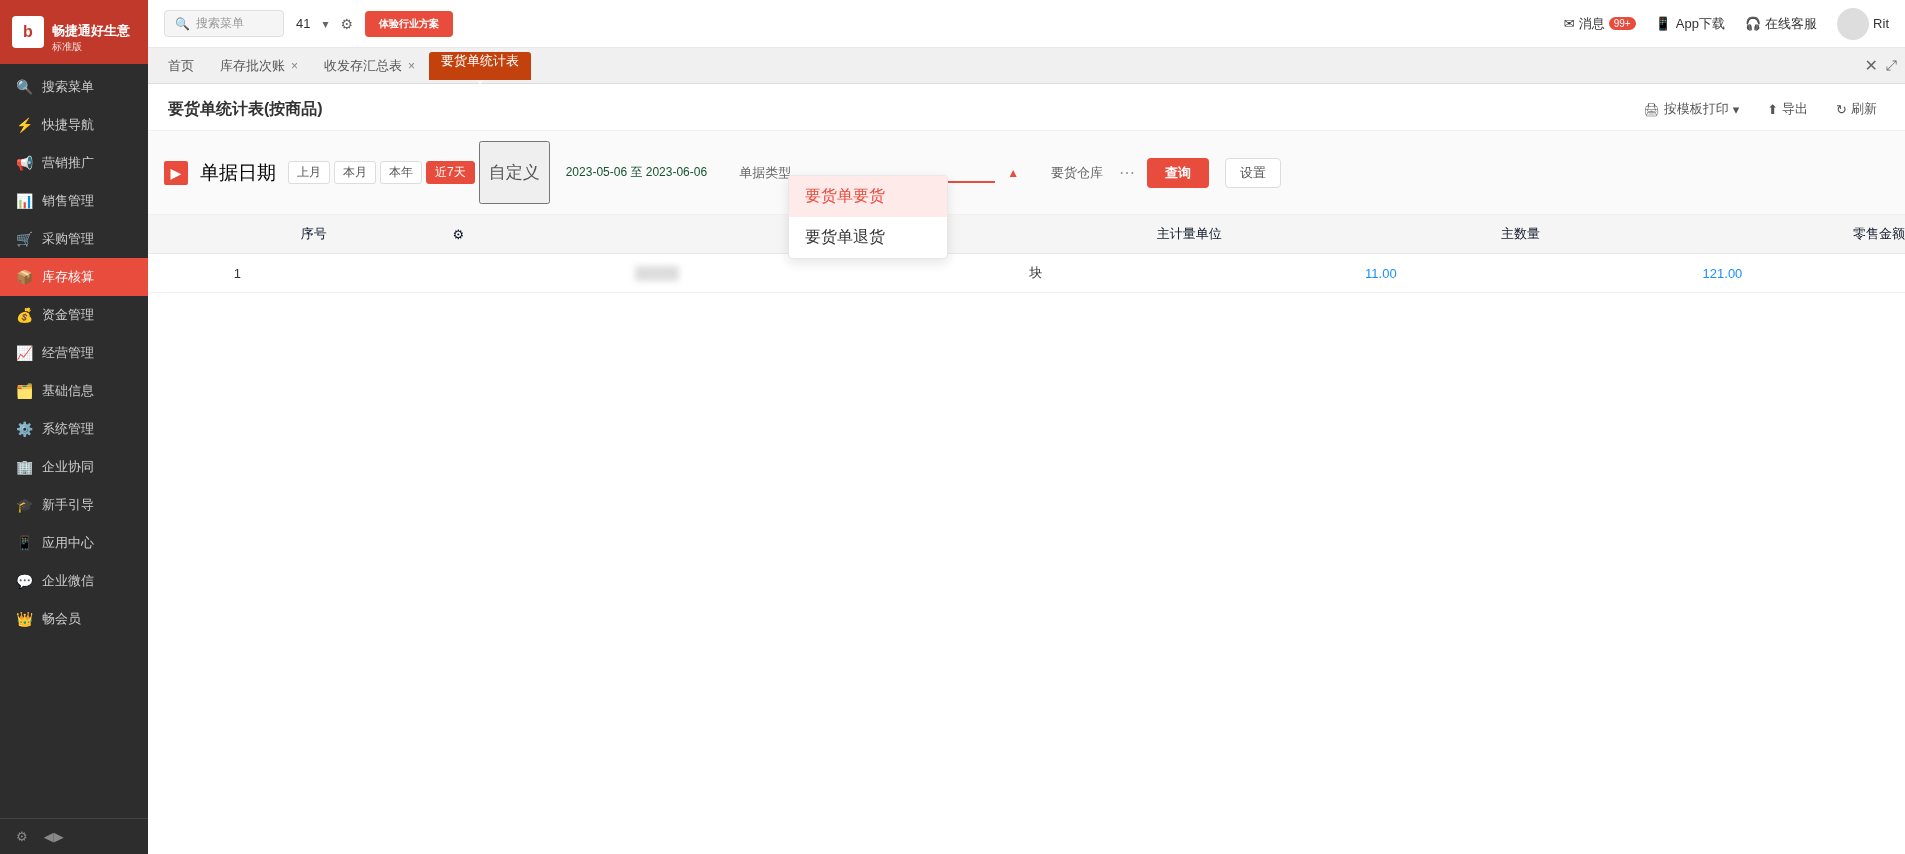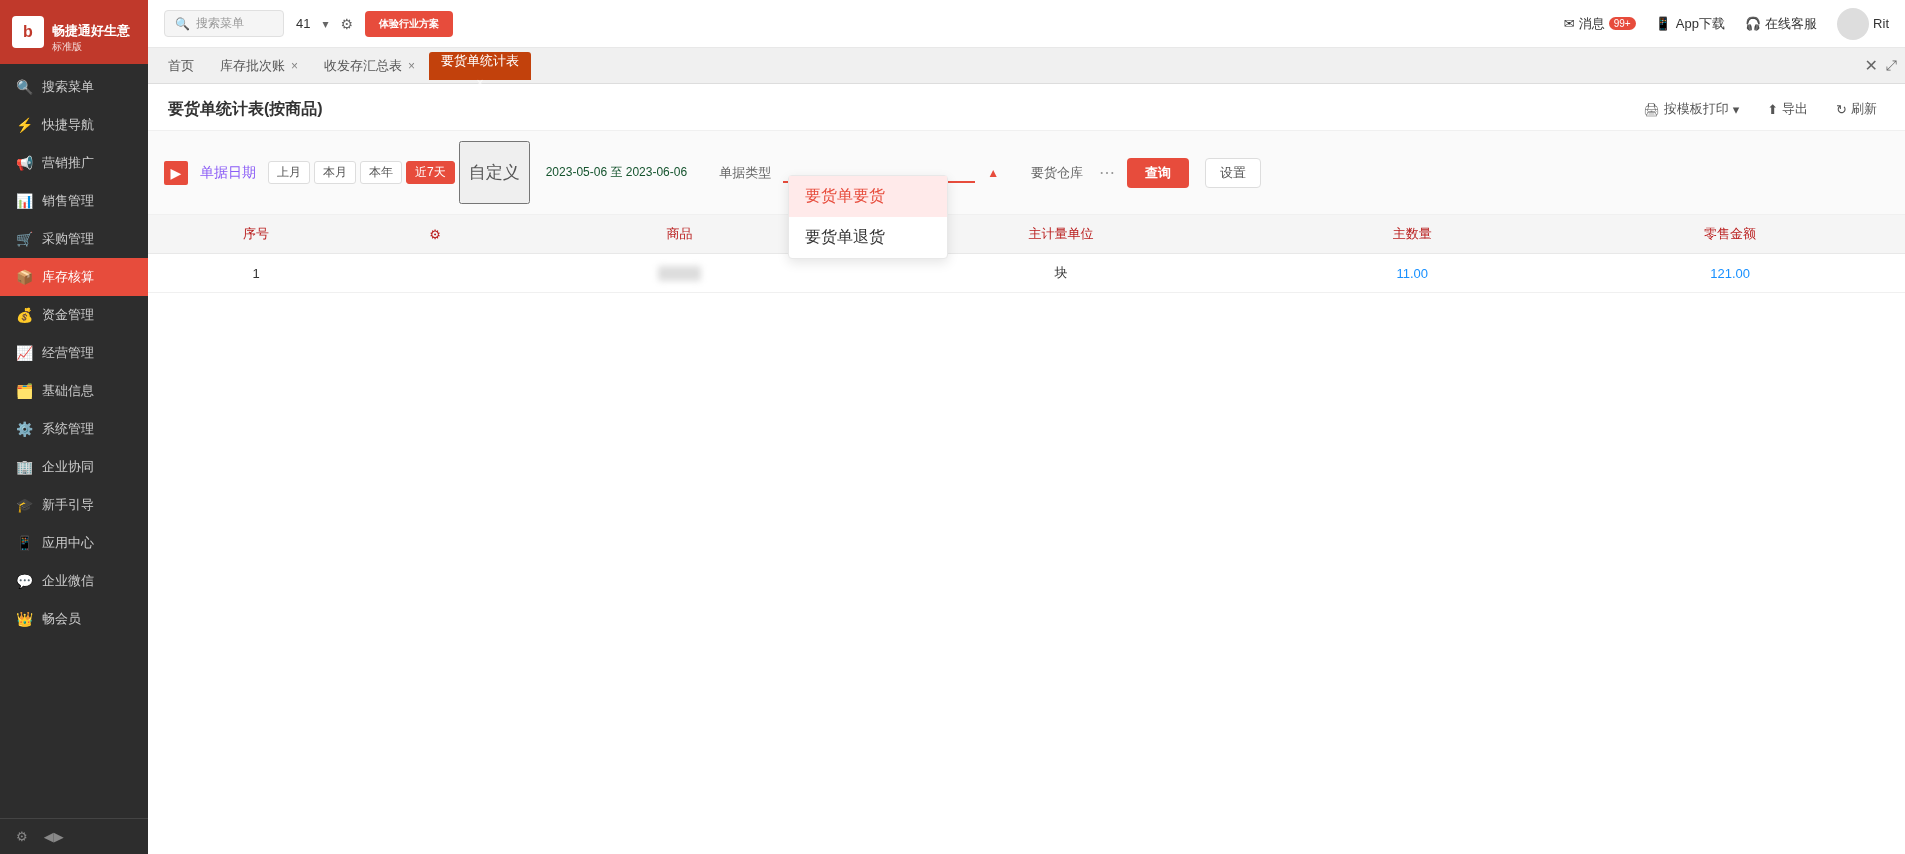--- a/index.html
+++ b/index.html
@@ -220,21 +220,21 @@
       height: 24px;
       background: #e74c3c;
       color: white;
       display: flex;
       align-items: center;
       justify-content: center;
       border-radius: 2px;
       cursor: pointer;
       font-size: 14px;
     }
-    .filter-label { color: #8b5cf6; font-size: 14px; white-space: nowrap; }
+    .filter-label { color: #000000; font-size: 19px; white-space: nowrap; }
     .filter-date-btns { display: flex; align-items: center; gap: 4px; }
     .filter-date-btn {
       padding: 2px 8px;
       border: 1px solid #ddd;
       border-radius: 3px;
       cursor: pointer;
       font-size: 12px;
       color: #555;
       background: white;
     }
@@ -302,24 +302,24 @@
       font-size: 16px;
       color: #333;
     }
     .dropdown-item.selected { background: #ffeaea; color: #e74c3c; }
 
     
     .table-container { flex: 1; overflow: auto; }
     table { width: 100%; border-collapse: collapse; }
     thead tr { background: #f5f5f5; }
     th {
-      padding: 10px 8px;
-      text-align: center;
-      font-size: 13px;
-      color: #b91c1c;
+      padding: 10px 0;
+      text-align: right;
+      font-size: 13px;
+      color: #0f172a;
       border-bottom: 1px solid #e8e8e8;
       font-weight: normal;
       white-space: nowrap;
     }
     td {
       padding: 10px 12px;
       text-align: center;
       font-size: 13px;
       color: #333;
       border-bottom: 1px solid #f0f0f0;

